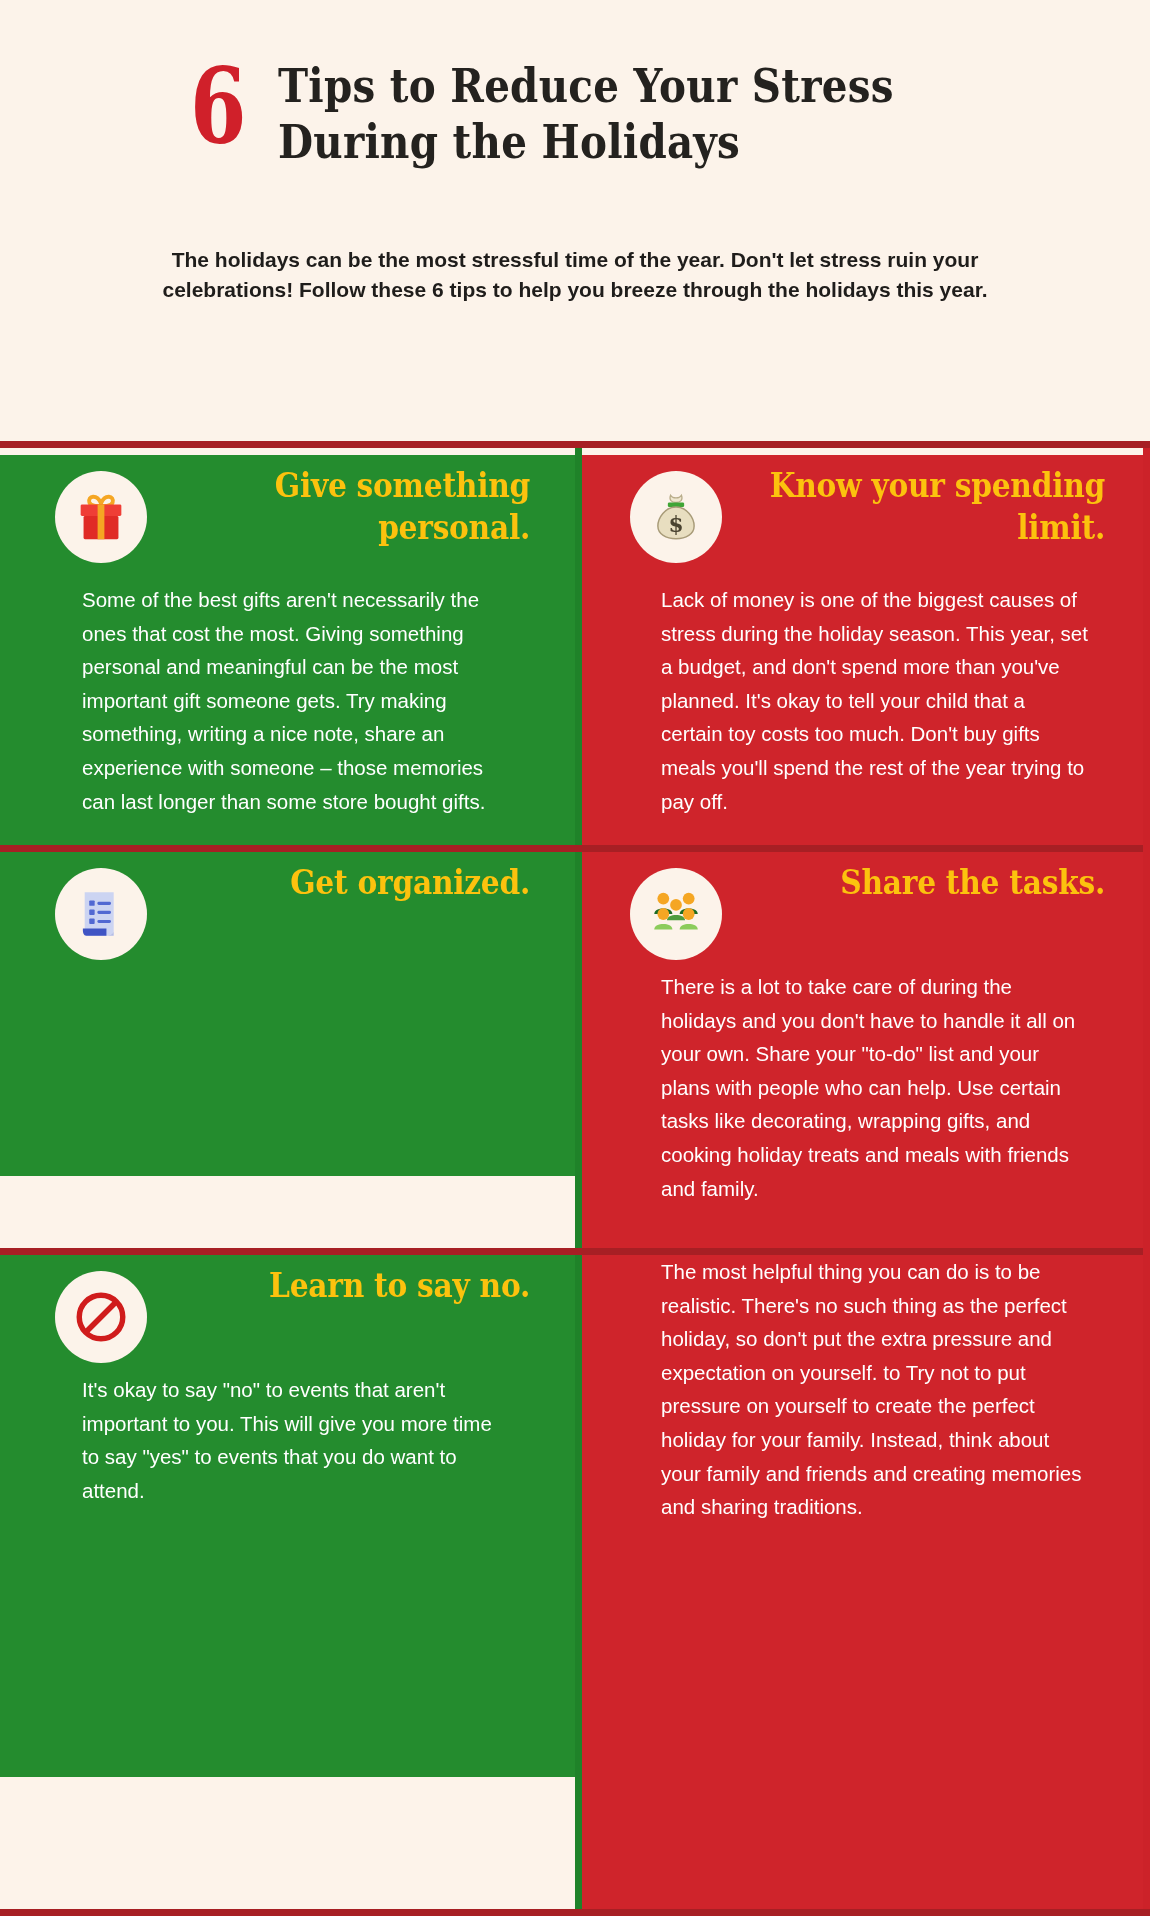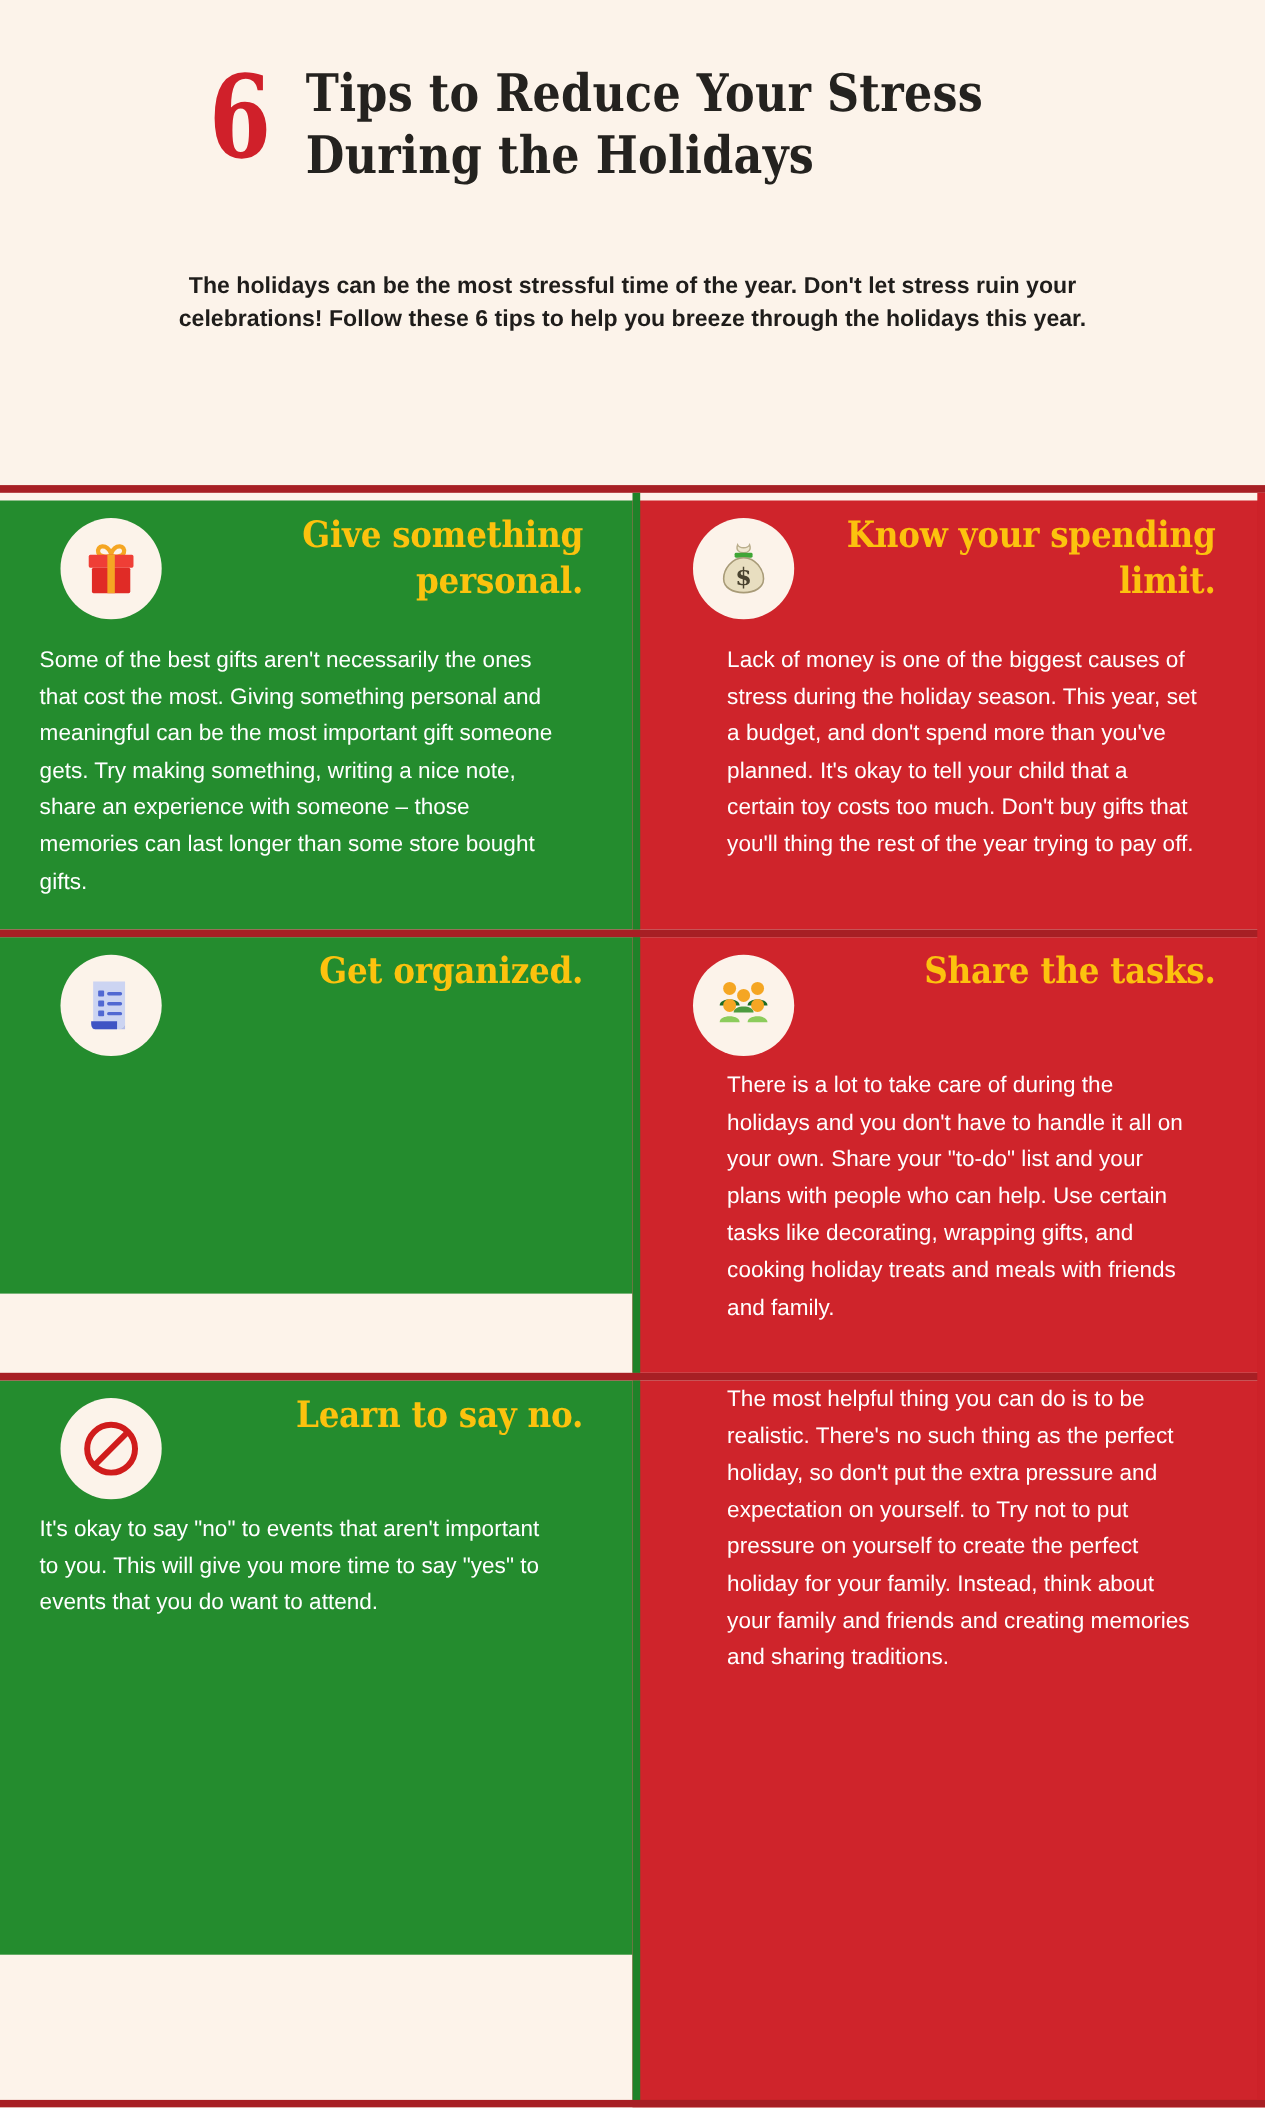--- a/index.html
+++ b/index.html
@@ -129,21 +129,21 @@
     color: #fcc20e;
     letter-spacing: -0.3px;
     transform: scaleX(0.9);
     transform-origin: right top;
   }
   .card-body {
     font-family: "Liberation Sans", sans-serif;
     font-size: 20.5px;
     line-height: 1.64;
     color: #ffffff;
-    padding: 0 62px 0 36px;
+    padding: 0 62px 0 82px;
   }
   .card.red .card-body { padding: 0 58px 0 86px; }
 
   
   #card1 { left: 0;   top: 7px;    height: 390px; }
   #card2 { left: 575px; top: 7px;  height: 390px; }
   #card3 { left: 0;   top: 404px;  height: 324px; }
   #card4 { left: 575px; top: 404px; height: 396px; }
   #card5 { left: 0;   top: 807px;  height: 522px; }
   #card6 { left: 575px; top: 807px; height: 661px; }
@@ -193,21 +193,21 @@
         <div class="icon-circle">
           <svg width="58" height="58" viewBox="0 0 64 64" aria-hidden="true">
             <path d="M26 8 C24 13, 27 16, 32 16 C37 16, 40 13, 38 8 C36 12, 28 12, 26 8 Z" fill="#efe7cf" stroke="#b9ad8b" stroke-width="1.4"></path>
             <rect x="23" y="16" width="18" height="5" rx="1.5" fill="#3fa535"></rect>
             <path d="M32 21 C44 21, 52 33, 52 42 C52 51, 43 56, 32 56 C21 56, 12 51, 12 42 C12 33, 20 21, 32 21 Z" fill="#e8dec0" stroke="#a89b78" stroke-width="1.6"></path>
             <text x="32" y="48" font-family="DejaVu Serif, serif" font-size="24" font-weight="bold" fill="#4a4330" text-anchor="middle">$</text>
           </svg>
         </div>
         <div class="card-title">Know your spending limit.</div>
       </div>
-      <div class="card-body">Lack of money is one of the biggest causes of stress during the holiday season. This year, set a budget, and don't spend more than you've planned. It's okay to tell your child that a certain toy costs too much. Don't buy gifts that you'll thing the rest of the year trying to pay off.</div>
+      <div class="card-body">Lack of money is one of the biggest causes of stress during the holiday season. This year, set a budget, and don't spend more than you've planned. It's okay to tell your child that a certain toy costs too much. Don't buy gifts meals you'll spend the rest of the year trying to pay off.</div>
     </div>
 
     <div class="card green" id="card3">
       <div class="card-head">
         <div class="icon-circle">
           <svg width="58" height="58" viewBox="0 0 64 64" aria-hidden="true">
             <path d="M14 8 H46 V50 C46 54, 42 56, 38 56 H14 Z" fill="#ccd4f2"></path>
             <path d="M46 50 C46 54, 42 56, 38 56 L46 56 Z" fill="#b3bde8"></path>
             <rect x="19" y="17" width="6" height="6" rx="1" fill="#5168d2"></rect>
             <rect x="28" y="18.5" width="15" height="3.5" rx="1.6" fill="#5168d2"></rect>

